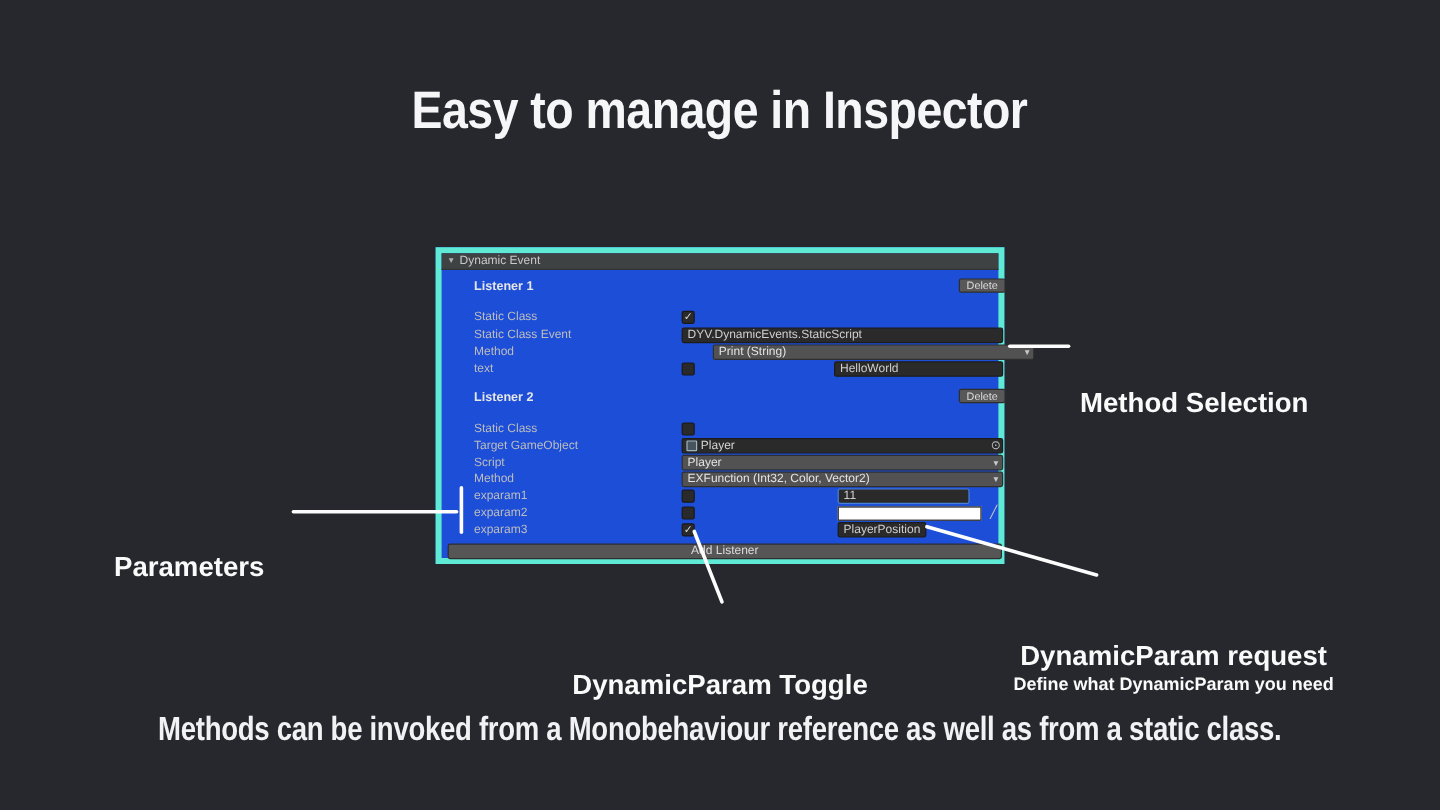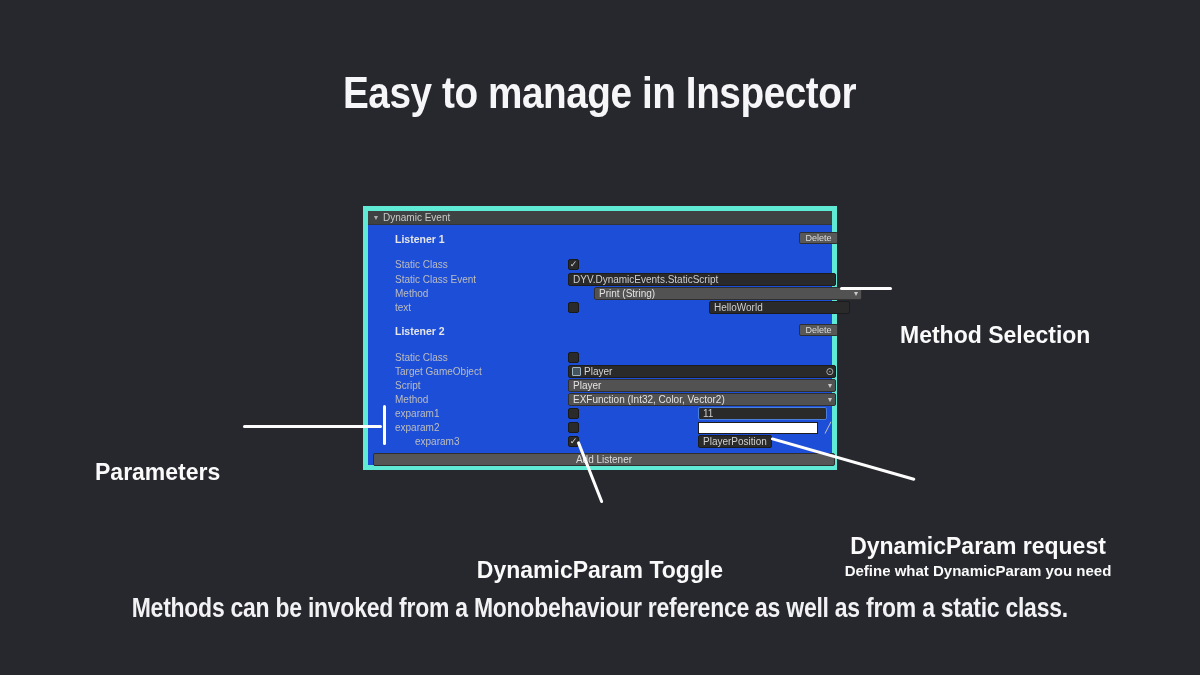--- a/index.html
+++ b/index.html
@@ -103,21 +103,21 @@
     <div class="textfield" style="left:200px;top:62px;width:268px;">DYV.DynamicEvents.StaticScript</div>
 
     <div class="row-label" style="top:77px;">Method</div>
     <div class="dropdown" style="left:200px;top:76px;width:268px;margin-left:26px;">
       <span>Print (String)</span>
       <span class="dd-arrow">▾</span>
     </div>
 
     <div class="row-label" style="top:91px;">text</div>
     <div class="checkbox" style="top:91px;"></div>
-    <div class="textfield" style="left:341px;top:90px;width:141px;">HelloWorld</div>
+    <div class="textfield" style="left:327px;top:90px;width:141px;">HelloWorld</div>
 
     <div class="listener-title" style="top:114px;">Listener 2</div>
     <div class="delete-btn" style="top:113px;">Delete</div>
 
     <div class="row-label" style="top:141px;">Static Class</div>
     <div class="checkbox" style="top:141px;"></div>
 
     <div class="row-label" style="top:155px;">Target GameObject</div>
     <div class="objectfield" style="left:200px;top:154px;width:268px;">
       <span class="go-icon"></span>
@@ -132,28 +132,28 @@
     </div>
 
     <div class="row-label" style="top:183px;">Method</div>
     <div class="dropdown" style="left:200px;top:182px;width:268px;">
       <span>EXFunction (Int32, Color, Vector2)</span>
       <span class="dd-arrow">▾</span>
     </div>
 
     <div class="row-label" style="top:197px;">exparam1</div>
     <div class="checkbox" style="top:197px;"></div>
-    <div class="textfield focus-field" style="left:330px;top:196px;width:129px;">11</div>
+    <div class="textfield focus-field" style="left:330px;top:196px;width:110px;">11</div>
 
     <div class="row-label" style="top:211px;">exparam2</div>
     <div class="checkbox" style="top:211px;"></div>
     <div class="color-swatch" style="left:330px;top:211px;width:120px;"></div>
     <div class="eyedropper" style="left:452px;top:211px;">╱</div>
 
-    <div class="row-label" style="top:225px;margin-left:20px;">exparam3</div>
+    <div class="row-label" style="top:225px;">exparam3</div>
     <div class="checkbox" style="top:225px;">
       <span>✓</span>
     </div>
     <div class="textfield" style="left:330px;top:224px;width:74px;">PlayerPosition</div>
 
     <div class="add-listener">Add Listener</div>
   </div>
 
   <div class="abs line" style="left:840px;top:287px;width:52px;height:3px;"></div>
   <div class="abs callout" style="left:900px;top:275px;font-size:23px;">Method Selection</div>

